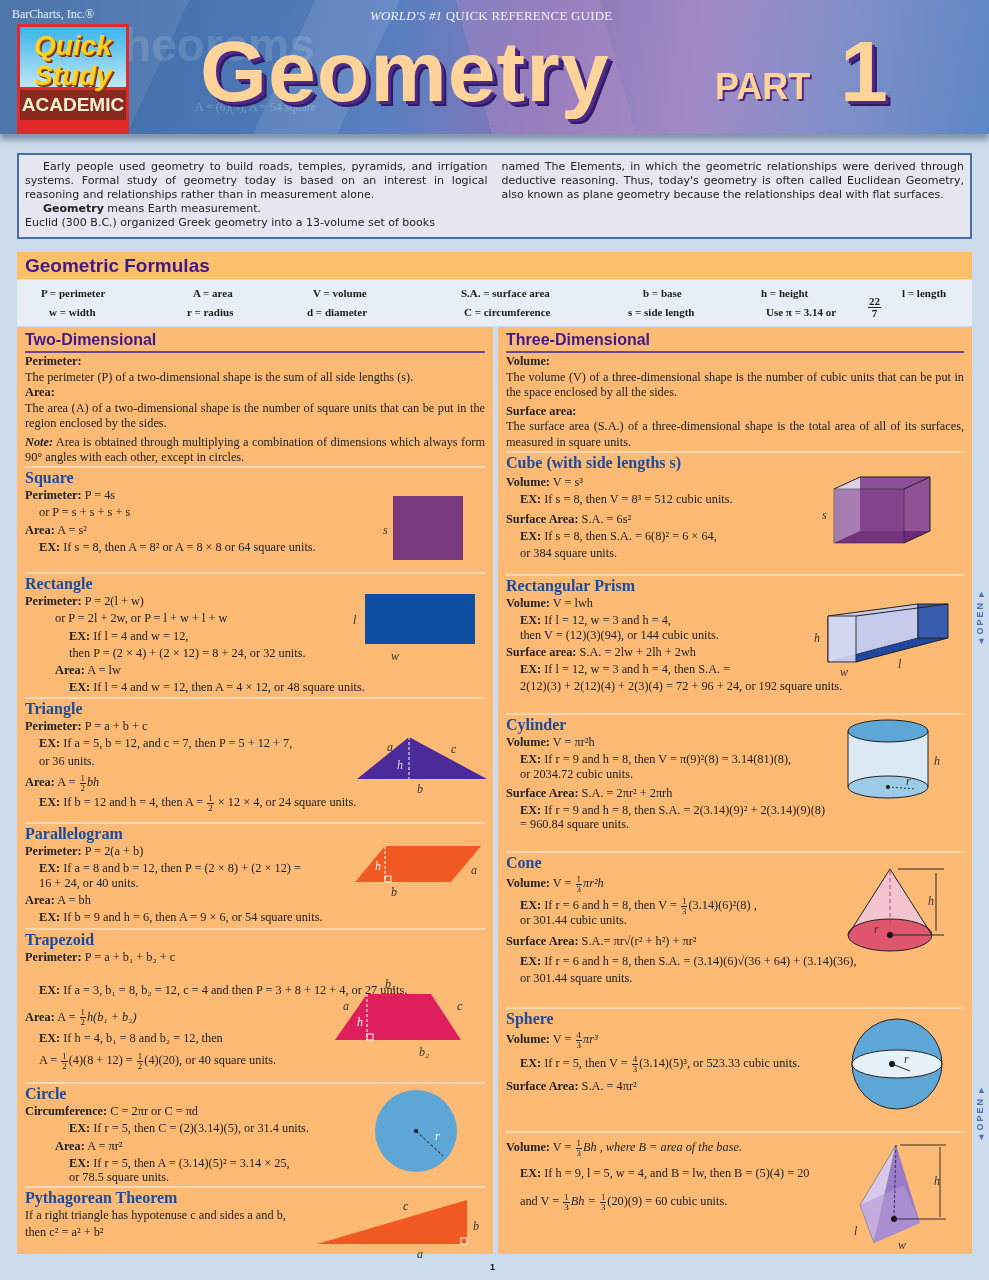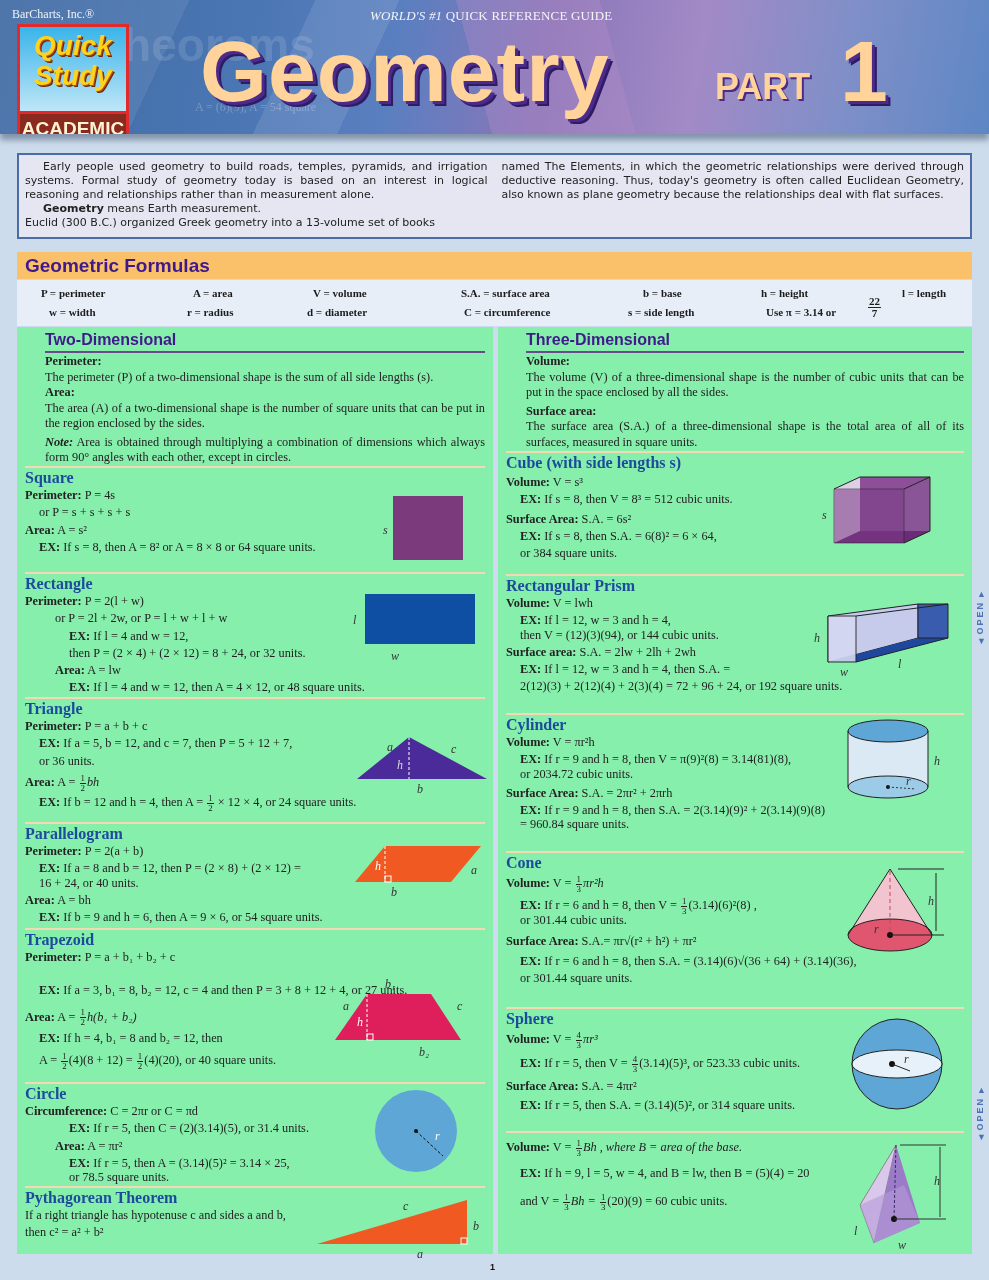--- a/index.html
+++ b/index.html
@@ -13,21 +13,21 @@
       linear-gradient(75deg, transparent 0 48%, rgba(180,140,200,0.35) 48% 62%, transparent 62%),
       linear-gradient(100deg, #3f6aa3 0%, #4a76b3 25%, #5a7fc0 40%, #8a76b8 55%, #a28ac6 70%, #7f8fc8 85%, #5d87c4 100%);
     box-shadow: 0 6px 6px rgba(40,60,90,0.45); overflow: hidden; }
   .banner .bg-word { position: absolute; left: 95px; top: 18px; font-family: "Liberation Sans", sans-serif;
     font-size: 46px; font-weight: bold; color: rgba(255,255,255,0.13); }
   .banner .bg-formula { position: absolute; left: 195px; top: 100px; font-size: 12px; color: rgba(255,255,255,0.25); }
   .brand-small { position: absolute; left: 12px; top: 7px; font-size: 12px; color: #eef2fa; }
   .tagline { position: absolute; left: 370px; top: 8px; font-size: 13px; color: #f3f3f8; letter-spacing: 0.2px; }
   .tagline i { font-style: italic; }
   .logo { position: absolute; left: 17px; top: 24px; width: 112px; height: 110px; border: 3px solid #e32a2a; background: #e32a2a; }
-  .logo .top { height: 84px; background: linear-gradient(#39b4ea, #bfe6f7); text-align: center; padding-top: 4px;
+  .logo .top { height: 60px; background: linear-gradient(#39b4ea, #bfe6f7); text-align: center; padding-top: 4px;
     font-family: "Liberation Sans", sans-serif; font-weight: bold; font-style: italic; font-size: 28px; line-height: 30px;
     color: #ffd21c; text-shadow: 1px 1px 0 #b5501a, 2px 2px 0 #6b2a10; }
   .logo .bottom { height: 30px; background: #8a2a1e; margin-top: 3px; color: #fff3d4; text-align: center;
     font-family: "Liberation Sans", sans-serif; font-weight: bold; font-size: 19px; line-height: 30px; }
   .title-main { position: absolute; left: 200px; top: 26px; font-family: "Liberation Sans", sans-serif; font-weight: bold;
     font-size: 86px; line-height: 90px; color: #ffd39a; letter-spacing: 1px;
     text-shadow: 3px 3px 0 #4c2a8a, 5px 5px 0 #2f1a66; }
   .title-part { position: absolute; left: 715px; top: 66px; font-family: "Liberation Sans", sans-serif; font-weight: bold;
     font-size: 36px; color: #ffd39a; text-shadow: 2px 2px 0 #4c2a8a; }
   .title-num { position: absolute; left: 840px; top: 26px; font-family: "Liberation Sans", sans-serif; font-weight: bold;
@@ -44,21 +44,21 @@
   
   .formulas-header { position: absolute; left: 17px; top: 252px; width: 955px; height: 27px; background: #fbc06a;
     padding-left: 8px; font-family: "Liberation Sans", sans-serif; font-weight: bold; font-size: 19px; line-height: 27px; color: #3f1a8a; }
   .legend { position: absolute; left: 17px; top: 280px; width: 955px; height: 46px; background: #e8eef7; }
   .legend .cell { position: absolute; font-size: 11px; font-weight: bold; color: #1c1c1c; font-family: "Liberation Serif", serif; }
   .frac { display: inline-block; vertical-align: middle; text-align: center; font-size: 0.72em; line-height: 1; margin: 0 1px; }
   .frac span { display: block; }
   .frac .num { border-bottom: 1px solid #222; padding: 0 1px; }
 
   
-  .panel { position: absolute; top: 327px; background: #86efac; padding-left: 20px; }
+  .panel { position: absolute; top: 327px; background: #fdba74; }
   .panel-left { left: 17px; width: 476px; height: 927px; }
   .panel-right { left: 498px; width: 474px; height: 927px; }
   .sec-title { font-family: "Liberation Sans", sans-serif; font-weight: bold; font-size: 16px; color: #3f1a8a;
     padding: 4px 8px 2px 8px; }
   .sec-rule { height: 2px; background: #6a4a8c; margin: 0 8px 1px 8px; }
   .def { padding: 0 8px; font-size: 12.3px; line-height: 15.5px; text-align: justify; }
   .def b { font-weight: bold; }
   .shape { position: absolute; left: 0; width: 100%; padding: 0 8px; }
   .shape .divider { height: 2px; background: #f4d9b4; margin-bottom: 1px; }
   .shape h3 { font-size: 16px; font-weight: bold; color: #1c4b9c; line-height: 18px; }
@@ -372,21 +372,20 @@
       </svg>
     </div>
   </div>
 
   <div class="shape" style="top:680px">
     <div class="divider"></div>
     <h3>Sphere</h3>
     <div class="ln" style="line-height:22px"><b>Volume:</b><span> V = </span><span class="frac"><span class="num">4</span><span>3</span></span><i>πr³</i></div>
     <div class="ln in1" style="line-height:26px"><b>EX:</b><span> If r = 5, then V = </span><span class="frac"><span class="num">4</span><span>3</span></span><span>(3.14)(5)³, or 523.33 cubic units.</span></div>
     <div class="ln" style="margin-top:2px"><b>Surface Area:</b><span> S.A. = 4πr²</span></div>
-    <div class="ln in1" style="margin-top:2px"><b>EX:</b><span> If r = 5, then S.A. = (3.14)(5)², or 314 square units.</span></div>
     <div class="fig" style="left:354px;top:12px">
       <svg width="92" height="92">
         <circle cx="45" cy="45" r="45" fill="#5ea6d6" stroke="#222"></circle>
         <ellipse cx="45" cy="45" rx="45" ry="14" fill="#e6f1f9" stroke="#222"></ellipse>
         <circle cx="40" cy="45" r="3" fill="#111"></circle>
           <line x1="40" y1="45" x2="58" y2="52" stroke="#222"></line>
         <text class="lbl" x="52" y="44">r</text>
       </svg>
     </div>
   </div>

